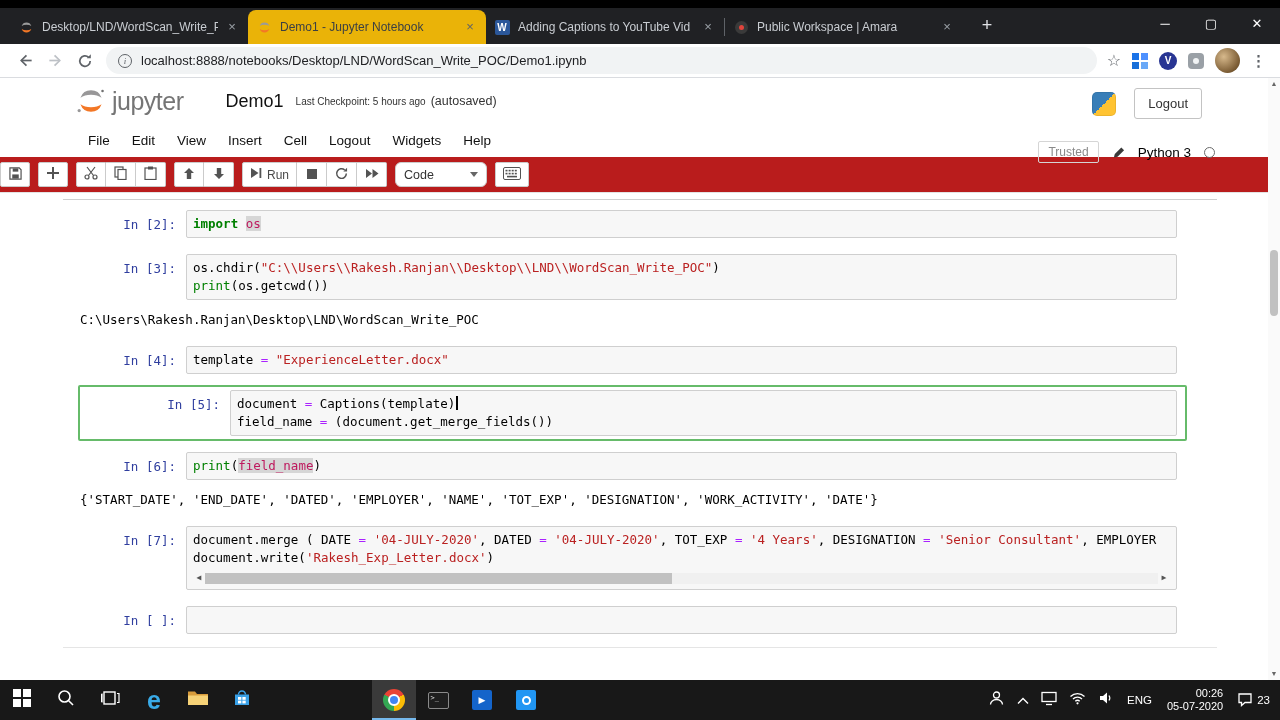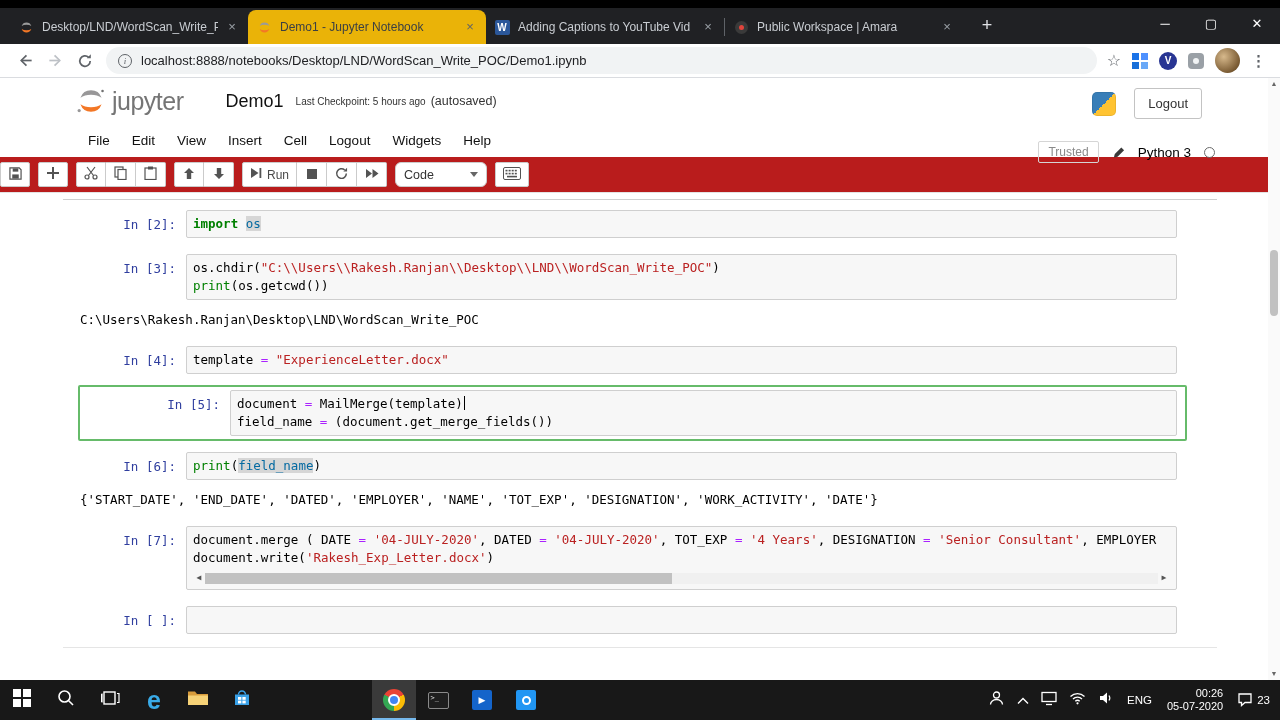--- a/index.html
+++ b/index.html
@@ -77,21 +77,21 @@
   .cell + .cell, .output-row + .cell { margin-top:6px; }
   .cell.selected { border-color:#66BB6A;padding-left:44px; }
   .prompt { width:106px; text-align:right; padding-right:10px; font-family:"DejaVu Sans Mono",monospace; font-size:12.5px; color:#303F9F; padding-top:7px; flex:none; white-space:nowrap; }
   .input-box { flex:1; background:#f7f7f7; border:1px solid #cfcfcf; border-radius:2px; padding:4px 6px; font-family:"DejaVu Sans Mono",monospace; font-size:12.5px; line-height:18px; color:#000; overflow:hidden; white-space:pre; min-height:28px; }
   .code-line { height:18px; white-space:pre; }
   .tok-p { color:#000; }
   .tok-kw { color:#008000; font-weight:bold; }
   .tok-fn { color:#008000; }
   .tok-str { color:#BA2121; }
   .tok-op { color:#AA22FF; }
-  .tok-hl { color:#0369a1; background:#d6d6d6; }
+  .tok-hl { color:#be185d; background:#d6d6d6; }
   .cursor { display:inline-block; width:1.5px; height:14px; background:#000; vertical-align:-2px; margin-left:1px; }
   .output-row { display:flex; margin:0 30px 0 15px; padding:6px 8px 6px 2px;flex-direction:column; }
   .output-prompt { width:106px; flex:none; }
   .output-text { flex:1; font-family:"DejaVu Sans Mono",monospace; font-size:12.5px; line-height:18px; color:#000; white-space:pre; overflow:hidden; }
   .hscroll { display:flex; align-items:center; height:14px; margin-top:4px; }
   .hs-arrow { width:12px; color:#555; font-size:8px; text-align:center; line-height:14px; }
   .hs-track { flex:1; height:11px; background:#f0f0f0; position:relative; }
   .hs-thumb { position:absolute; left:0; top:0; height:11px; width:49%; background:#c1c1c1; }
   .nb-end-line { border-top:1px solid #e5e5e5; margin-top:8px; }
 
@@ -364,21 +364,21 @@
         <div class="output-row">
           <div class="output-prompt"></div>
           <div class="output-text">C:\Users\Rakesh.Ranjan\Desktop\LND\WordScan_Write_POC</div>
         </div>
         <div class="cell">
           <div class="prompt">In [4]:</div>
           <div class="input-box"><div class="code-line"><span class="tok-p">template </span><span class="tok-op">=</span><span class="tok-p"> </span><span class="tok-str">"ExperienceLetter.docx"</span></div></div>
         </div>
         <div class="cell selected">
           <div class="prompt">In [5]:</div>
-          <div class="input-box"><div class="code-line"><span class="tok-p">document </span><span class="tok-op">=</span><span class="tok-p"> MailMerge(template)</span><span class="cursor"></span></div><div class="code-line"><span class="tok-p">field_name </span><span class="tok-op">=</span><span class="tok-p"> (document.get_merge_fields())</span></div></div>
+          <div class="input-box"><div class="code-line"><span class="tok-p">document </span><span class="tok-op">=</span><span class="tok-p"> Captions(template)</span><span class="cursor"></span></div><div class="code-line"><span class="tok-p">field_name </span><span class="tok-op">=</span><span class="tok-p"> (document.get_merge_fields())</span></div></div>
         </div>
         <div class="cell">
           <div class="prompt">In [6]:</div>
           <div class="input-box"><div class="code-line"><span class="tok-fn">print</span><span class="tok-p">(</span><span class="tok-hl">field_name</span><span class="tok-p">)</span></div></div>
         </div>
         <div class="output-row">
           <div class="output-prompt"></div>
           <div class="output-text">{'START_DATE', 'END_DATE', 'DATED', 'EMPLOYER', 'NAME', 'TOT_EXP', 'DESIGNATION', 'WORK_ACTIVITY', 'DATE'}</div>
         </div>
         <div class="cell">

